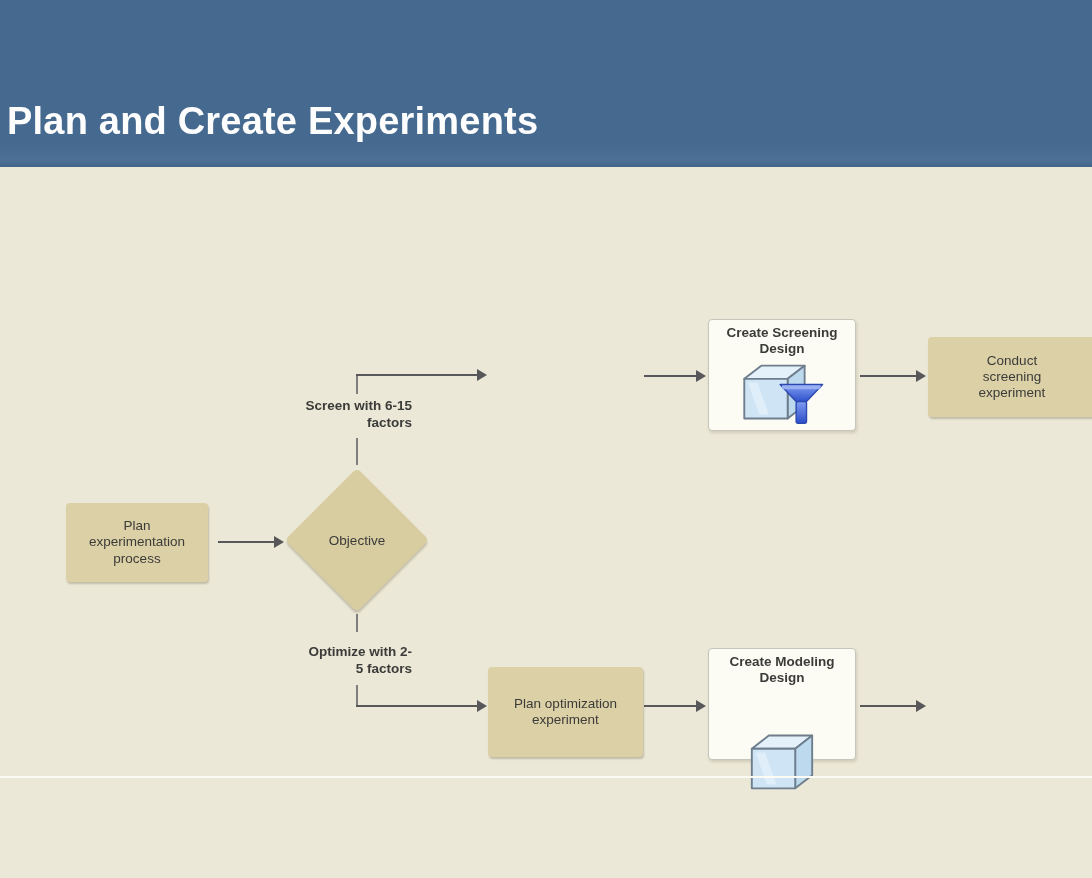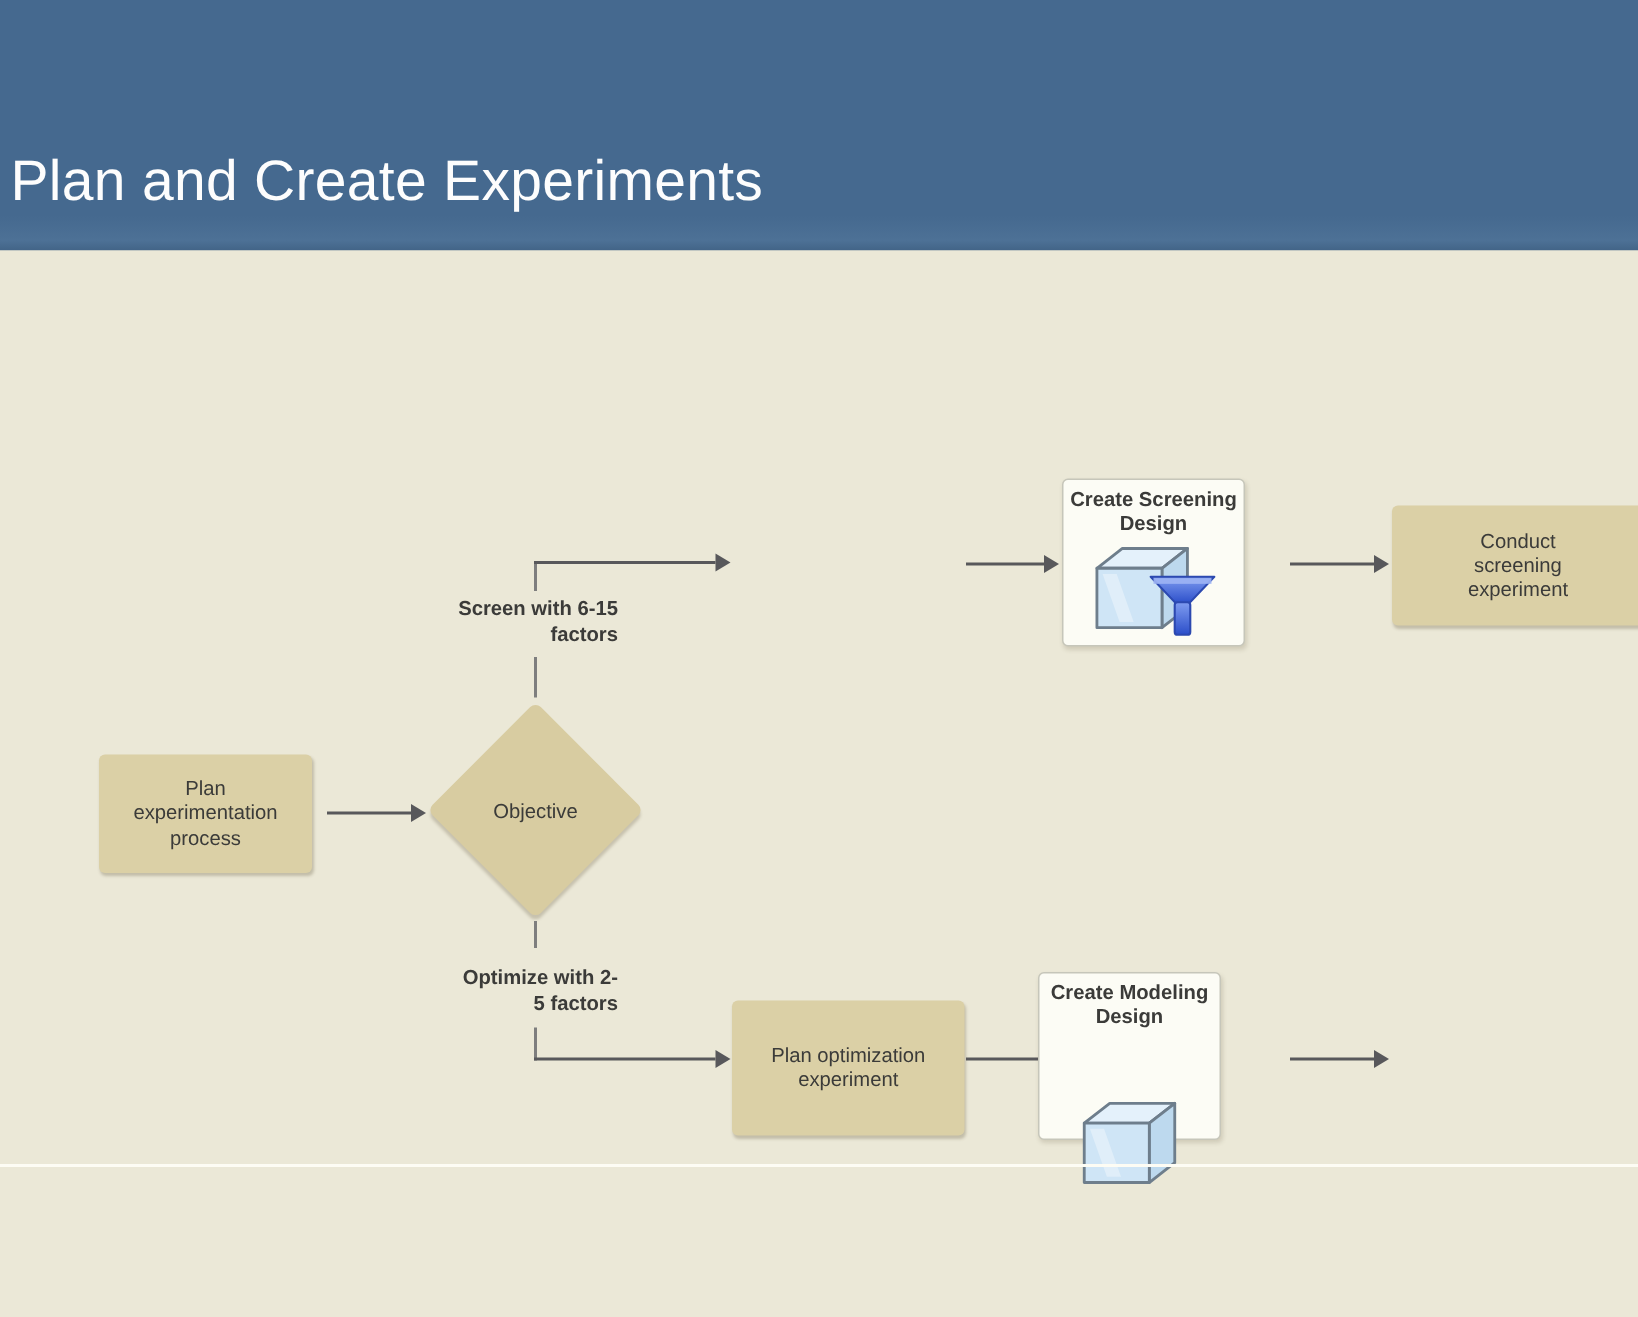--- a/index.html
+++ b/index.html
@@ -8,21 +8,21 @@
     font-family:"Liberation Sans","DejaVu Sans",sans-serif;
     background:#ebe8d7;
   }
   
   .header{
     position:absolute;left:0;top:0;width:1092px;height:167px;
     background:linear-gradient(180deg,#45698f 0%,#45698f 86%,#4d7196 96%,#426487 100%);
   }
   .header-title{
     position:absolute;left:7px;top:101px;
-    font-size:38px;font-weight:400;letter-spacing:.2px;
+    font-size:38px;font-weight:700;letter-spacing:.2px;
     color:#fdfdfd;white-space:nowrap;line-height:1.1;
   }
   
   .canvas{
     position:absolute;left:0;top:167px;width:1092px;height:711px;
     background:#ebe8d7;
   }
   .divider{
     position:absolute;left:0;top:609px;width:1092px;height:2px;
     background:#fdfcf4;
@@ -40,21 +40,21 @@
     background:#d8cca1;border-radius:5px;transform:rotate(45deg);
     box-shadow:2px 2px 2px rgba(90,80,50,.25);
   }
   .diamond-inner{
     position:absolute;left:0;top:0;width:102px;height:102px;
     transform:rotate(-45deg);
     display:flex;align-items:center;justify-content:center;
     color:#3b3b39;font-size:13.5px;
   }
   .action-box{
-    position:absolute;width:122px;height:112px;
+    position:absolute;width:148px;height:112px;
     background:#fcfcf5;border:1px solid #c6c6ba;border-radius:4px;
     box-shadow:1px 2px 3px rgba(90,80,50,.18);
     display:flex;flex-direction:column;align-items:center;
     box-sizing:border-box;padding-top:5px;cursor:pointer;
   }
   .action-title{
     color:#3b3b39;font-size:13.5px;font-weight:600;line-height:1.18;
     text-align:center;max-width:122px;
   }
   .action-icon{margin-top:3px;}
@@ -136,21 +136,21 @@
   <div class="hline" style="left:356px;top:538px;width:121px;"></div>
   <div class="arrowhead" style="left:477px;top:533px;"></div>
 
   <div class="tan-box" style="left:488px;top:500px;width:155px;height:90px;">
     <span class="lbl" style="max-width:118px;">Plan optimization experiment</span>
   </div>
 
   <div class="hline" style="left:644px;top:538px;width:52px;"></div>
   <div class="arrowhead" style="left:696px;top:533px;"></div>
 
-  <div class="action-box" style="left:692px;top:481px;gap:39px;">
+  <div class="action-box" style="left:708px;top:481px;gap:39px;">
     <div class="action-title">Create Modeling Design</div>
     <div class="action-icon">
       <svg width="76" height="66" viewBox="0 0 80 70">
         <polygon points="8,22 26,8 72,8 54,22" fill="#e4f1fb" stroke="#6e7e8c" stroke-width="2" stroke-linejoin="round"></polygon>
         <polygon points="54,22 72,8 72,50 54,64" fill="#bdd9ee" stroke="#6e7e8c" stroke-width="2" stroke-linejoin="round"></polygon>
         <polygon points="8,22 54,22 54,64 8,64" fill="#cfe5f6" stroke="#6e7e8c" stroke-width="2" stroke-linejoin="round"></polygon>
         <polygon points="12,26 22,26 34,60 24,60" fill="#ffffff" opacity="0.35"></polygon>
       </svg>
     </div>
   </div>

